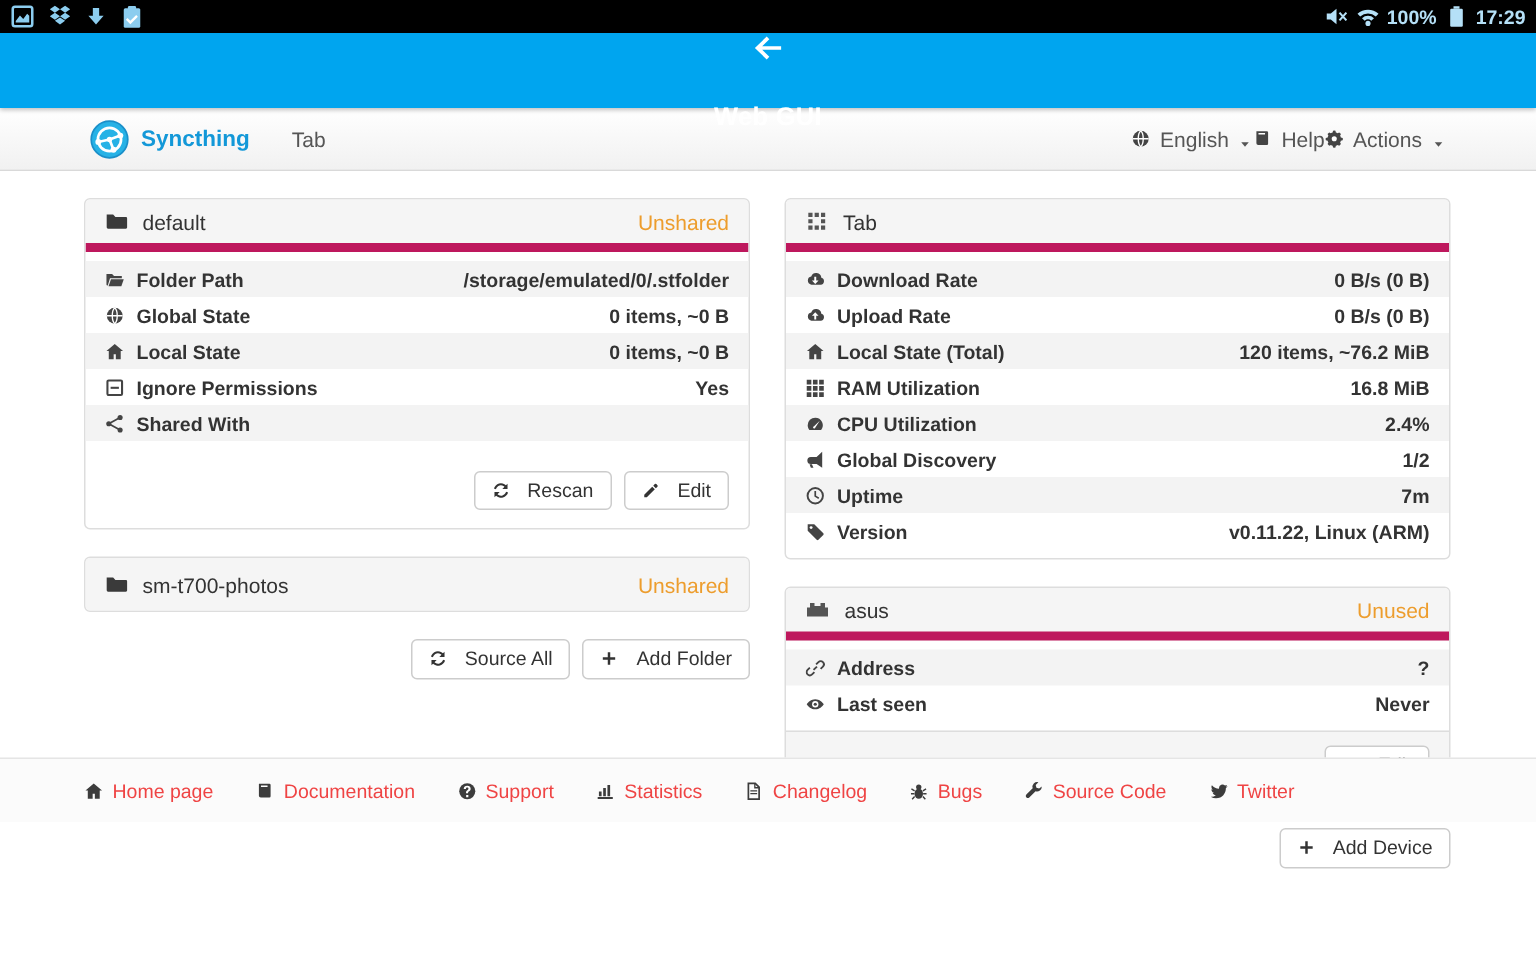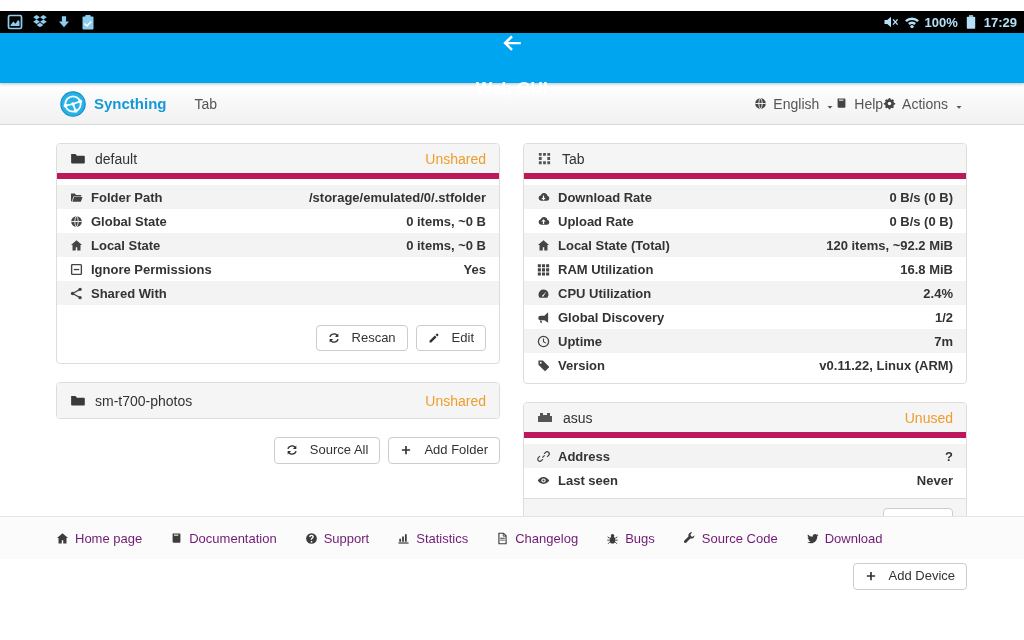--- a/index.html
+++ b/index.html
@@ -1,18 +1,18 @@
 <!DOCTYPE html>
 <html><head>
 <meta charset="utf-8">
 <style>
   * { margin:0; padding:0; box-sizing:border-box; }
   html,body { width:1024px; height:640px; overflow:hidden; background:#fff;
               font-family:"Liberation Sans", sans-serif; }
-  .wrap { position:relative; width:1024px; height:548px;margin-top:11px; }
+  .wrap { position:relative; width:1024px; height:548px; }
 
   
   .statusbar { height:22px; background:#000; display:flex; align-items:center; padding:0 7px; }
   .sb-left { display:flex; align-items:center; gap:9px; color:#8ccdef; }
   .sb-right { margin-left:auto; display:flex; align-items:center; gap:5px; color:#b5e0f7;
               font-size:13px; font-weight:bold; }
   .sb-ic { width:16px; height:16px; } .sb-ic svg { width:100%; height:100%; fill:currentColor; }
   .sb-ic.small { width:14px; height:14px; }
 
   
@@ -53,21 +53,21 @@
          font-family:"Liberation Sans", sans-serif; line-height:1.1; }
   .btn .ic { width:12px; height:12px; color:#333; }
   .panel-btnrow { padding:14px 13px 12px; display:flex; justify-content:flex-end; gap:8px; }
   .panel-footer { background:#f5f5f5; border-top:1px solid #ddd; padding:9px 13px;
                   display:flex; justify-content:flex-end; }
   .action-row { display:flex; justify-content:flex-end; gap:8px; margin-top:18px; }
 
   
   .page-footer { position:absolute; left:0; right:0; bottom:0; height:43px; background:#fbfbfb;
                  border-top:1px solid #e5e5e5; display:flex; align-items:center; gap:28px;
-                 padding:0 56px; font-size:13px; color:#701a75; }
+                 padding:0 56px; font-size:13px; color:#ef4444; }
   .flink { display:flex; align-items:center; gap:6px; cursor:pointer; }
   .flink .ic { color:#3c3c3c; }
 </style>
 </head>
 <body>
 
 <div class="wrap">
 
   <div class="statusbar">
     <div class="sb-left">
@@ -315,21 +315,21 @@
             <span>Upload Rate</span>
             <span class="val">0 B/s (0 B)</span>
           </div>
           <div class="trow striped">
             <span class="ic">
                 <svg viewBox="0 0 16 16">
                   <path d="M8 1.6 1.2 7.4h1.9v6.8h4V10h1.8v4.2h4V7.4h1.9z"></path>
                 </svg>
               </span>
             <span>Local State (Total)</span>
-            <span class="val">120 items, ~92.2 MiB</span>
+            <span class="val">120 items, ~76.2 MiB</span>
           </div>
           <div class="trow">
             <span class="ic">
                 <svg viewBox="0 0 16 16">
                   <path d="M1 1.5h3.8v3.8H1zM6.1 1.5h3.8v3.8H6.1zM11.2 1.5H15v3.8h-3.8zM1 6.6h3.8v3.8H1zM6.1 6.6h3.8v3.8H6.1zM11.2 6.6H15v3.8h-3.8zM1 11.7h3.8v3.8H1zM6.1 11.7h3.8v3.8H6.1zM11.2 11.7H15v3.8h-3.8z"></path>
                 </svg>
               </span>
             <span>RAM Utilization</span>
             <span class="val">16.8 MiB</span>
           </div>
@@ -500,16 +500,16 @@
           </svg>
         </span>
       <span>Source Code</span>
     </div>
     <div class="flink">
       <span class="ic">
           <svg viewBox="0 0 16 16">
             <path d="M15.3 3.8c-.5.23-1.05.38-1.62.45a2.9 2.9 0 0 0 1.25-1.6c-.55.33-1.17.57-1.82.7a2.84 2.84 0 0 0-4.9 1.95c0 .22.02.44.07.65A8.05 8.05 0 0 1 2.4 3c-.25.42-.39.9-.39 1.43 0 .99.5 1.86 1.27 2.37-.47-.02-.9-.14-1.29-.36v.04c0 1.38.98 2.53 2.28 2.8-.24.06-.49.1-.75.1-.18 0-.36-.02-.53-.05.36 1.13 1.4 1.95 2.64 1.97A5.7 5.7 0 0 1 1.4 12.5 8.03 8.03 0 0 0 5.76 13.8c5.22 0 8.08-4.33 8.08-8.08v-.37c.55-.4 1.03-.9 1.46-1.55z"></path>
           </svg>
         </span>
-      <span>Download</span>
+      <span>Twitter</span>
     </div>
   </div>
 </div>
 
 </body></html>

